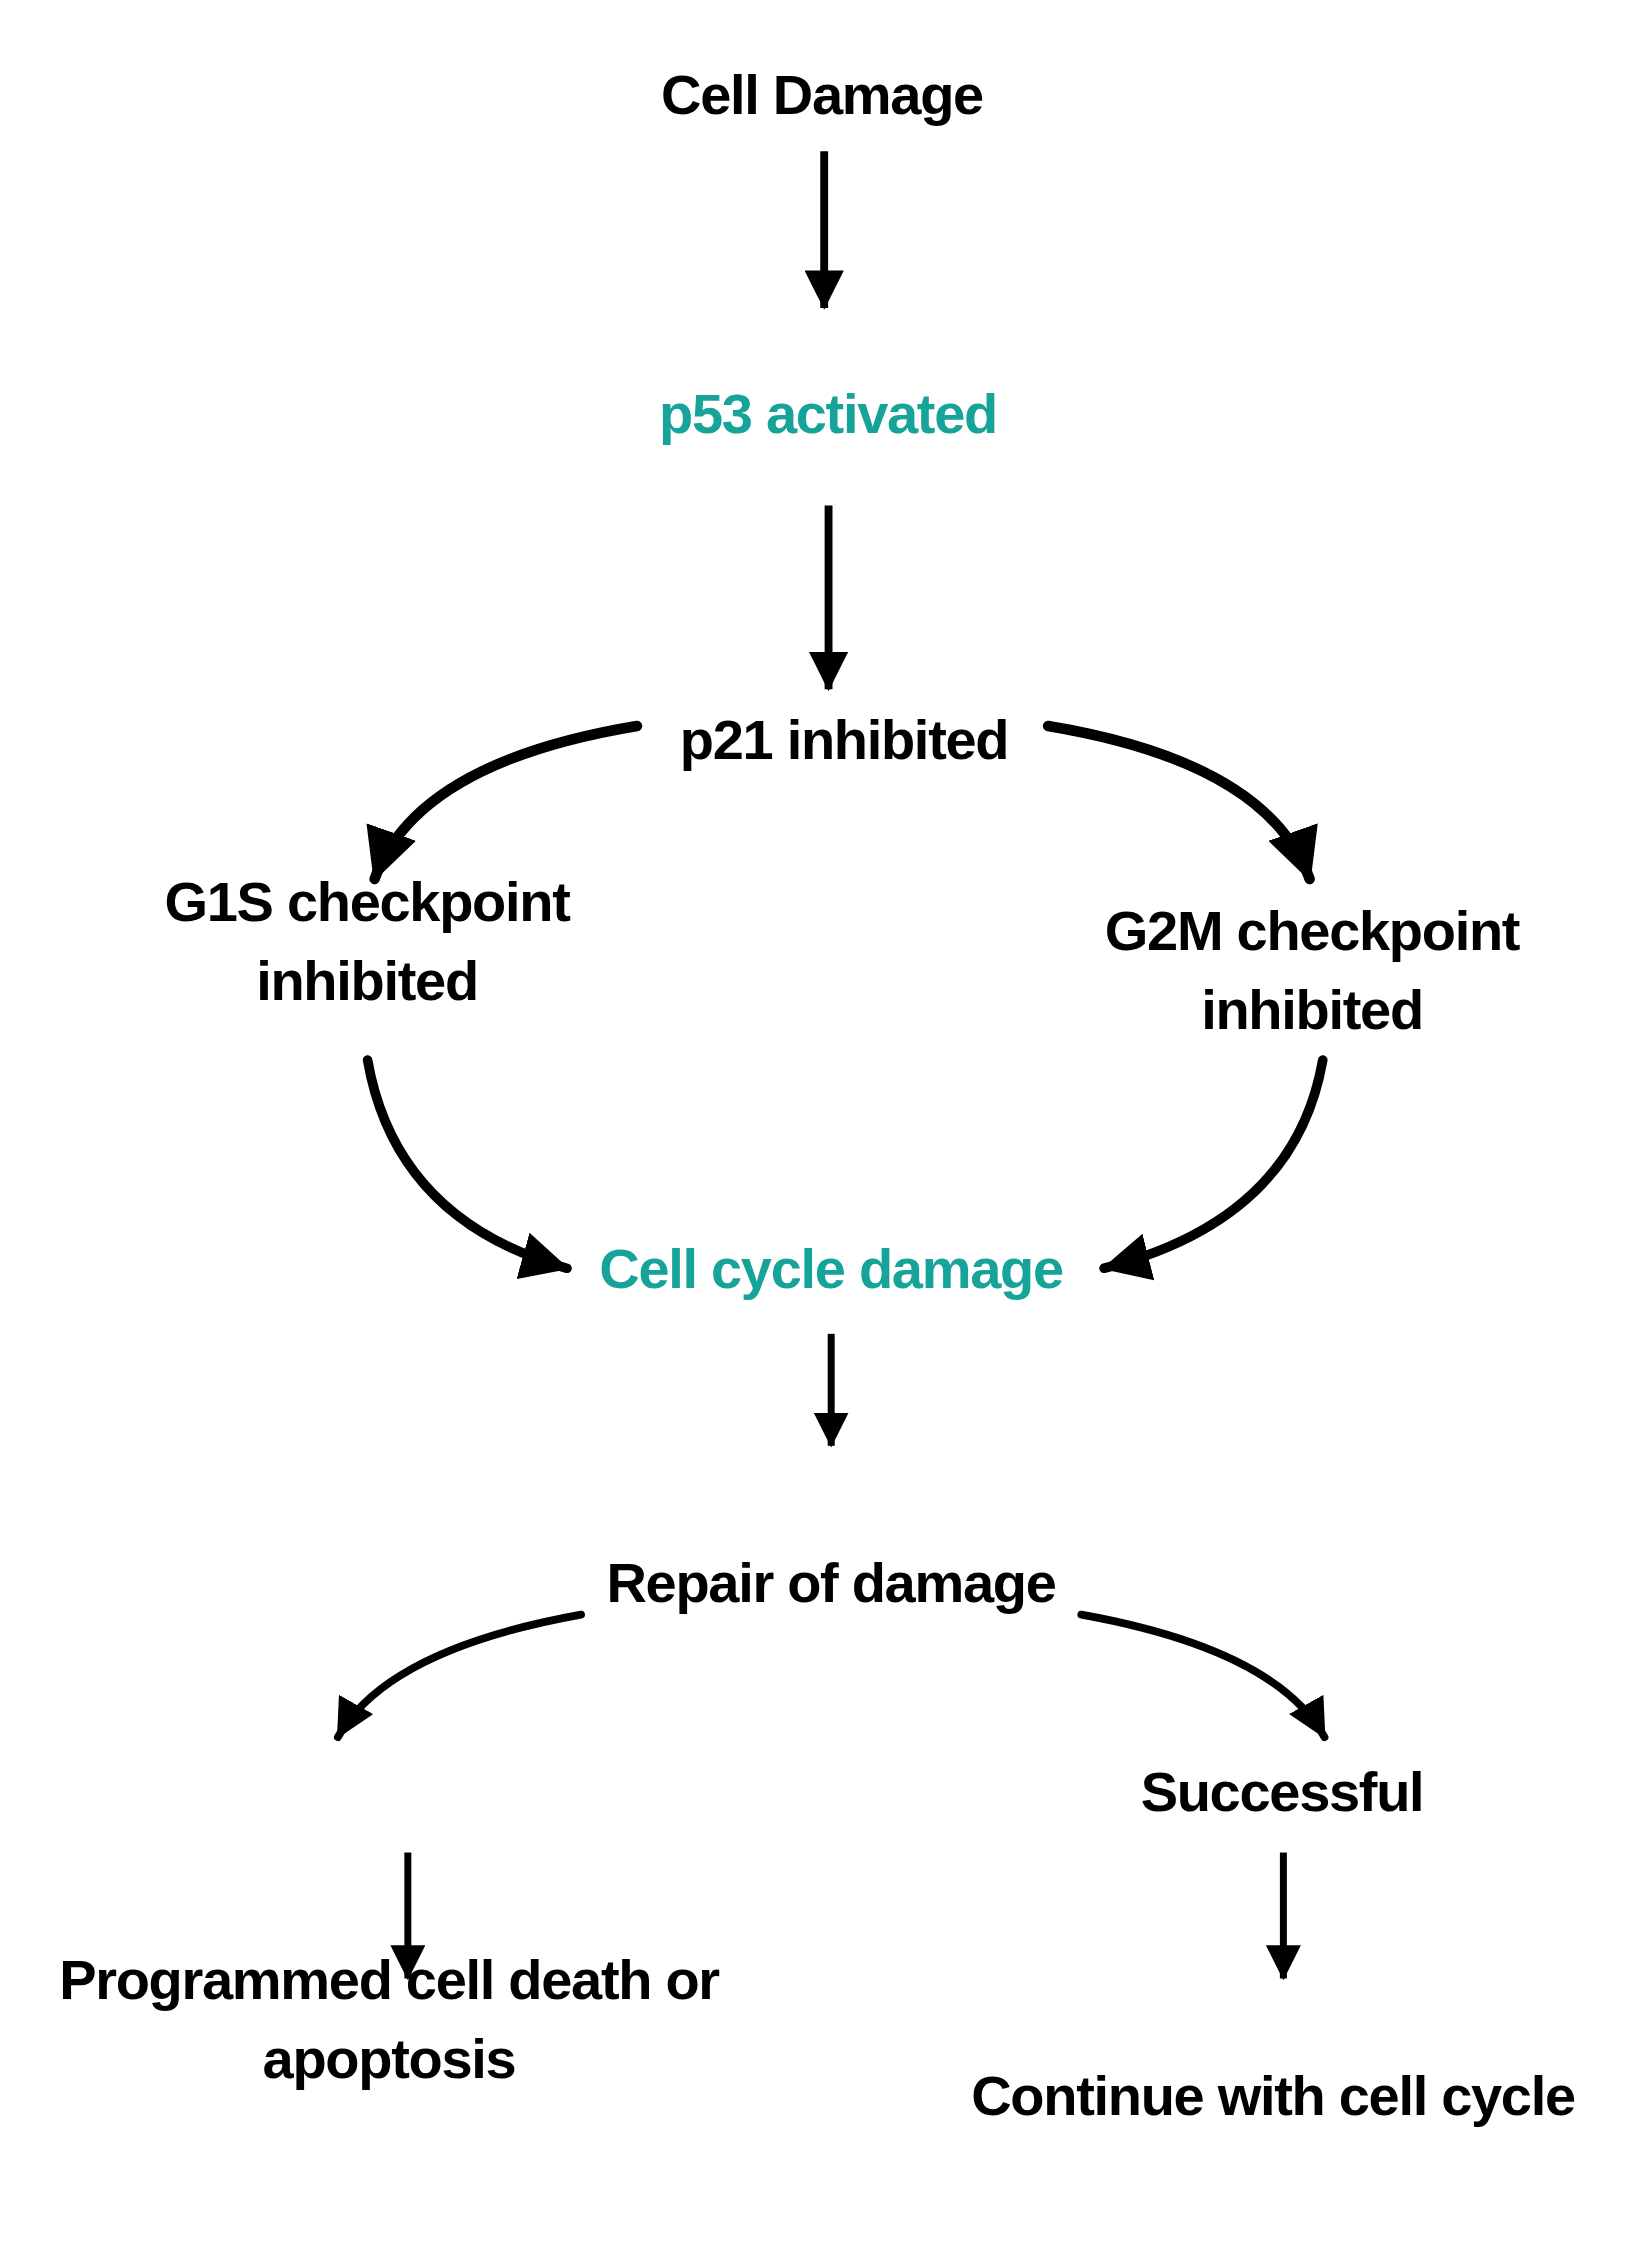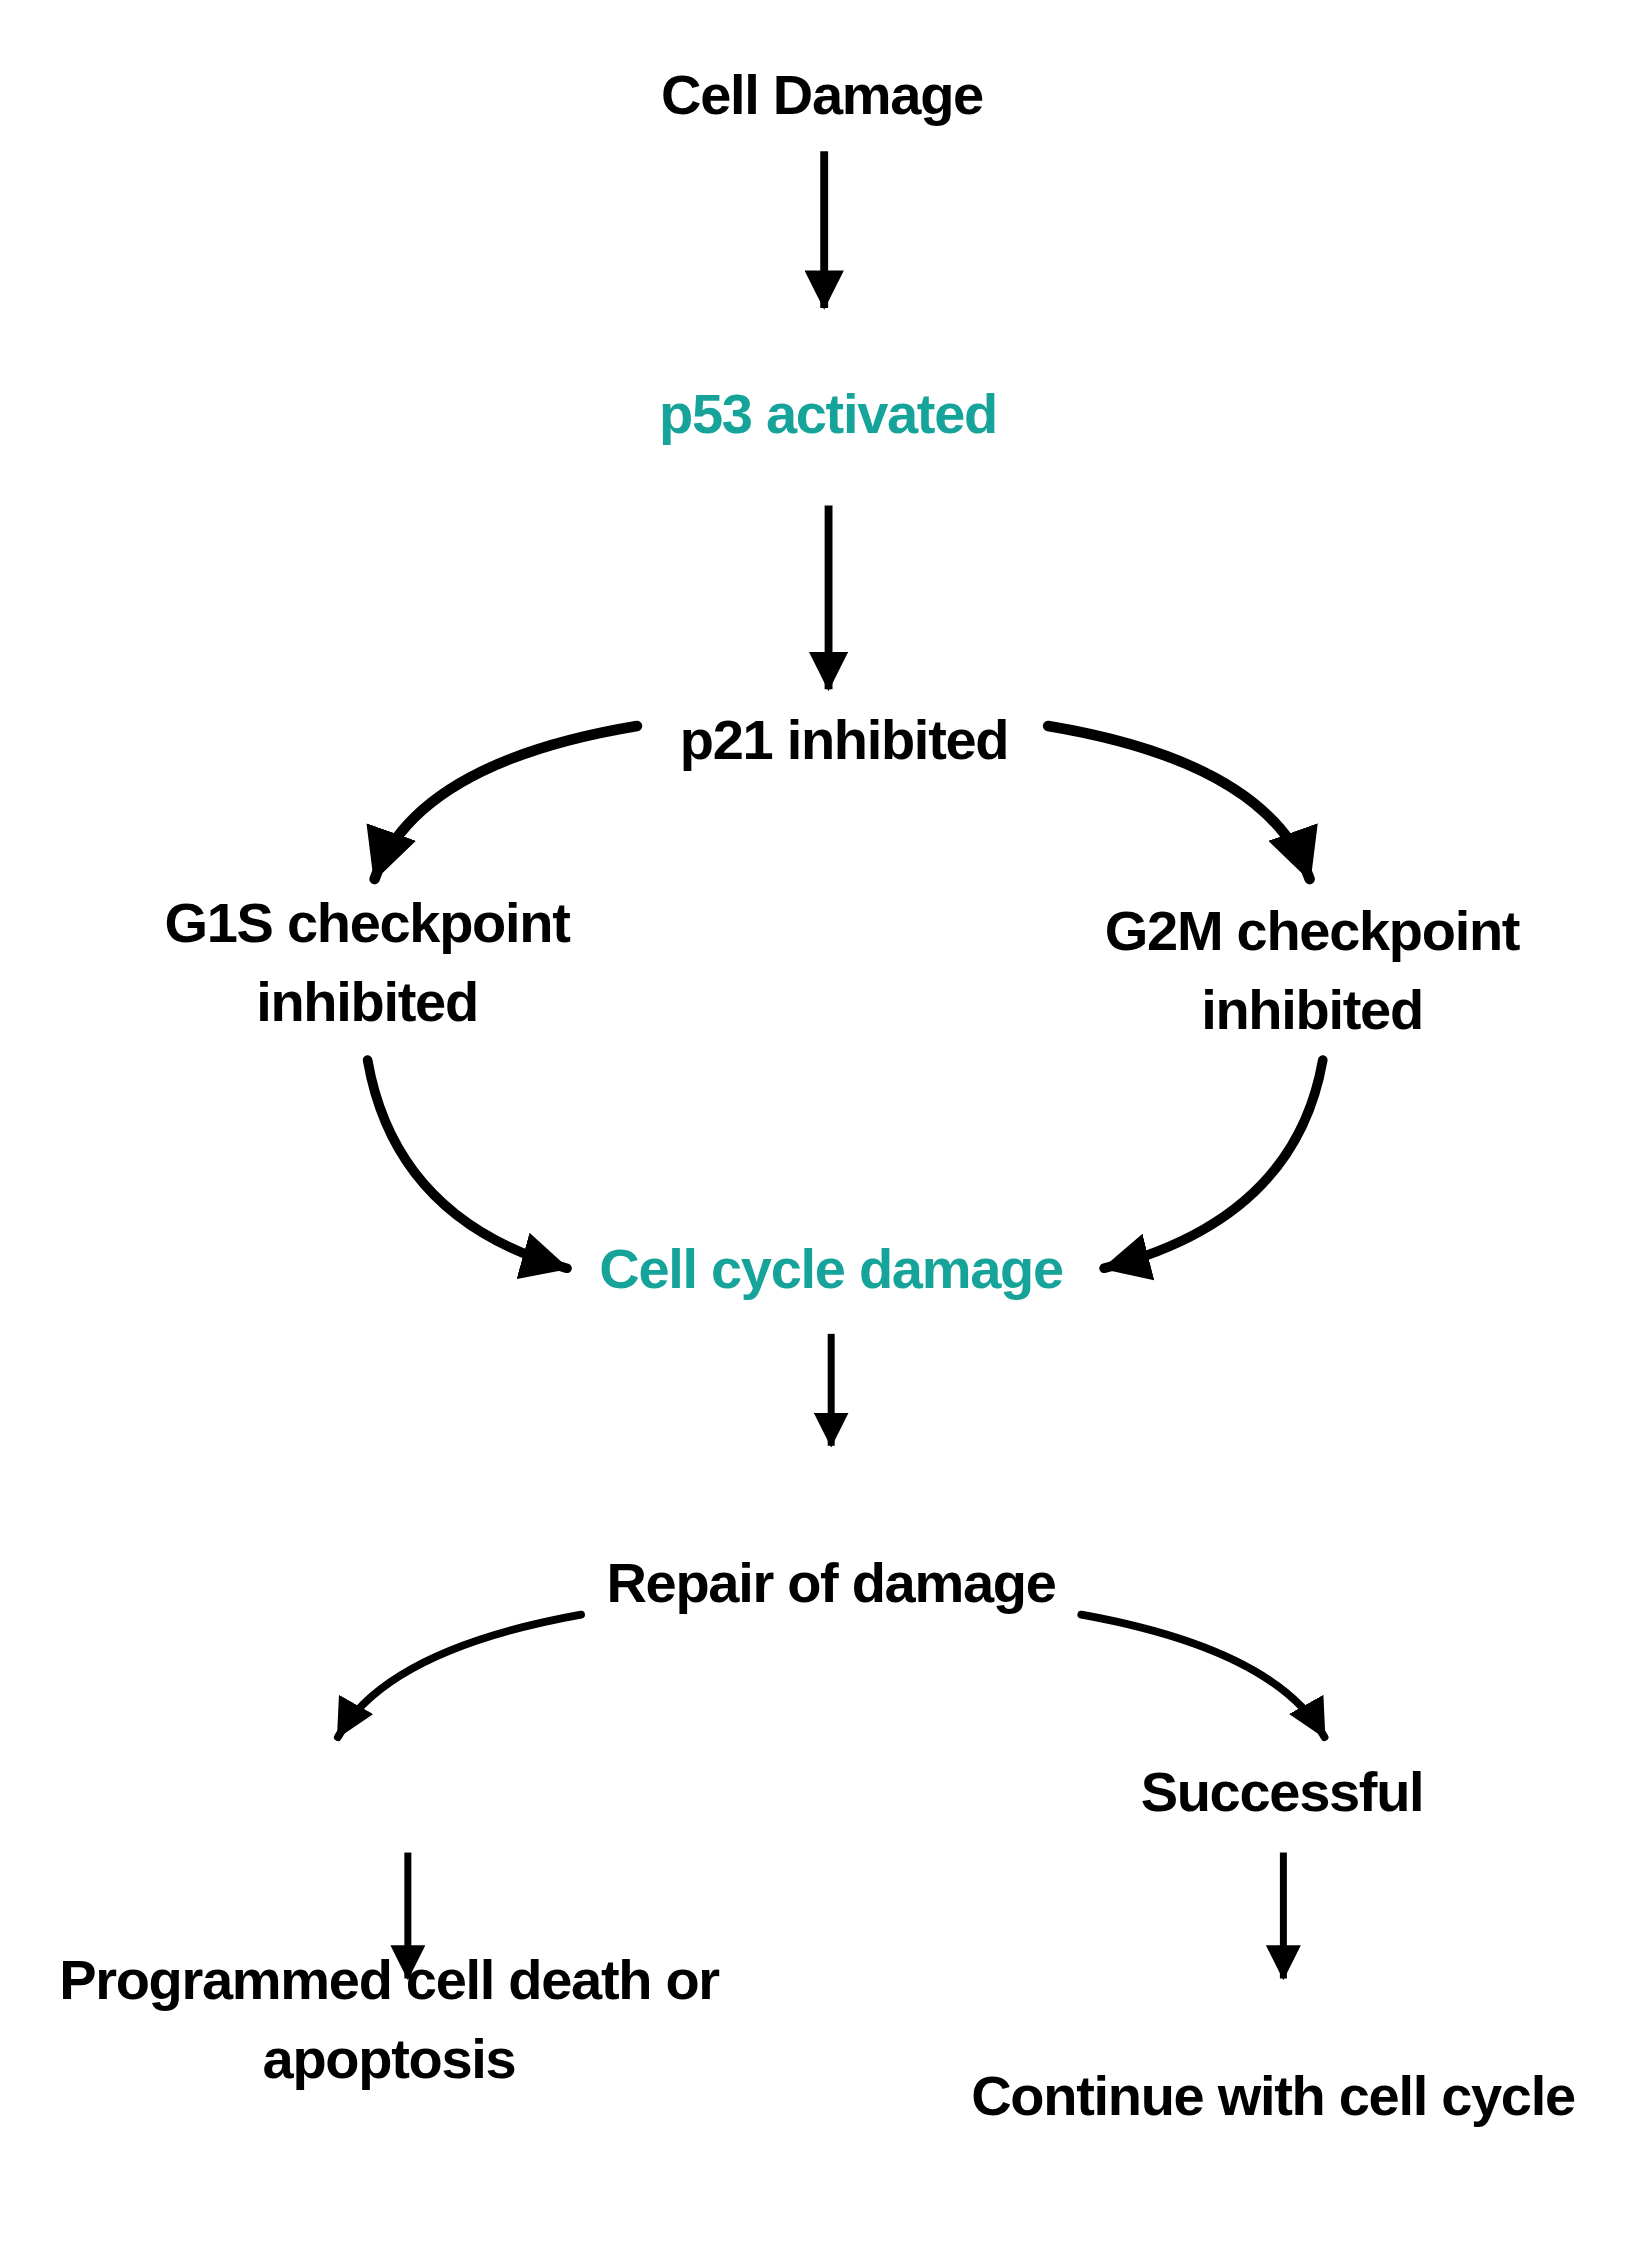--- a/index.html
+++ b/index.html
@@ -65,21 +65,21 @@
   </div>
 
   <div class="node teal" style="left:828px; top:374px;text-align:center;">
     <div>p53 activated</div>
   </div>
 
   <div class="node" style="left:844px; top:700px;">
     <div>p21 inhibited</div>
   </div>
 
-  <div class="node" style="left:367px; top:883px;">
+  <div class="node" style="left:367px; top:862px;">
     <div>G1S checkpoint</div>
     <div>inhibited</div>
   </div>
 
   <div class="node" style="left:1312px; top:891px;">
     <div>G2M checkpoint</div>
     <div>inhibited</div>
   </div>
 
   <div class="node teal" style="left:831px; top:1229px;">

